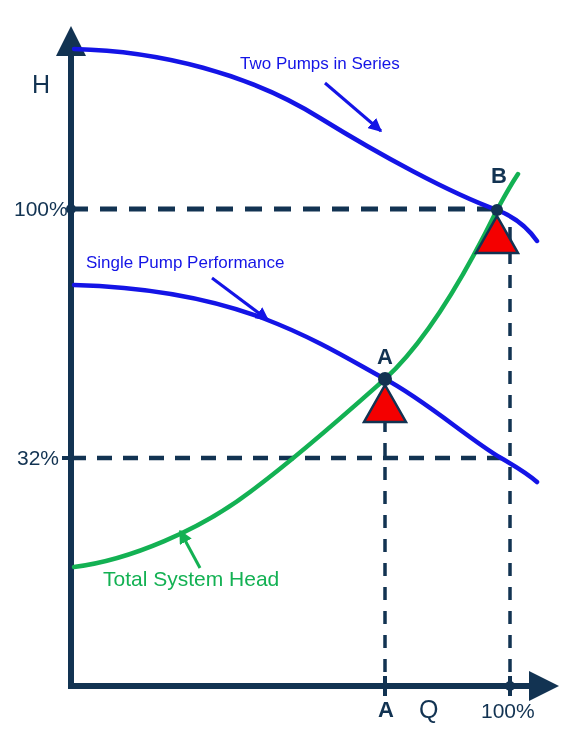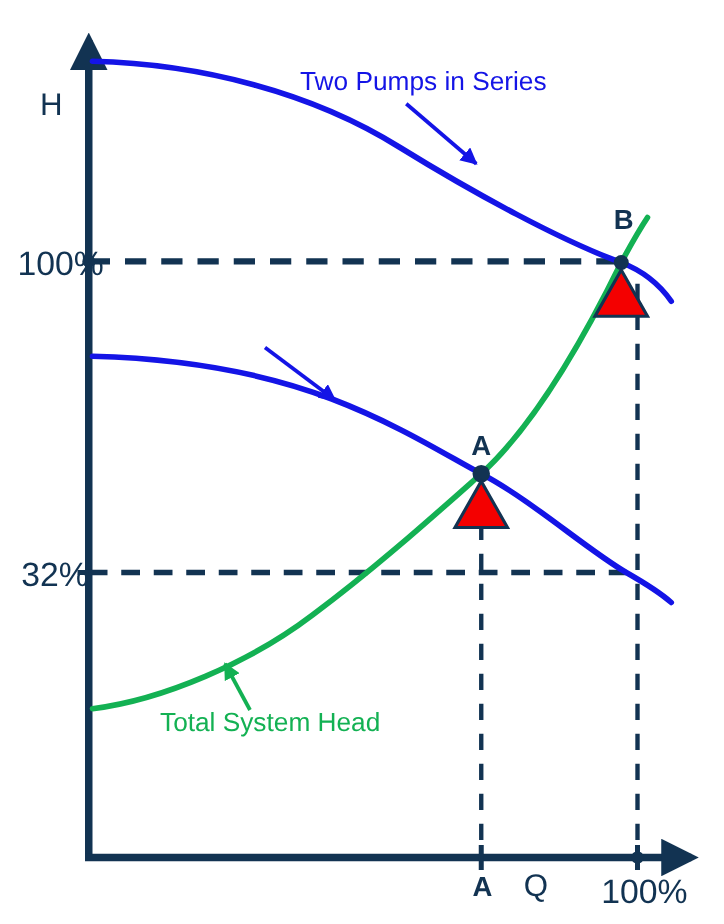--- a/index.html
+++ b/index.html
@@ -25,30 +25,30 @@
   .lbl {
     position: absolute;
     white-space: nowrap;
     line-height: 1;
   }
   .axis-name {
     font-size: 25px;
     color: #123352;
   }
   .tick-label {
-    font-size: 27px;
+    font-size: 21px;
     color: #123352;
   }
   .point-label {
     font-size: 22px;
     font-weight: bold;
     color: #123352;
   }
   .curve-label-blue {
-    font-size: 21px;
+    font-size: 17px;
     color: #1414e6;
   }
   .curve-label-green {
     font-size: 21px;
     color: #13b153;
   }
 </style>
 </head>
 <body>
 
@@ -124,16 +124,17 @@
   <div class="lbl point-label" style="left:378px; top:699px;">A</div>
 
   <div class="lbl tick-label" style="left:481px; top:700px;">100%</div>
 
   <div class="lbl point-label" style="left:377px; top:346px;">A</div>
 
   <div class="lbl point-label" style="left:491px; top:165px;">B</div>
 
   <div class="lbl curve-label-blue" style="left:240px; top:55px;">Two Pumps in Series</div>
 
+  <div class="lbl curve-label-blue" style="left:86px; top:254px;">Single Pump Performance</div>
 
-  <div class="lbl curve-label-green" style="left:128px; top:568px;">Total System Head</div>
+  <div class="lbl curve-label-green" style="left:103px; top:568px;">Total System Head</div>
 
 </div>
 
 </body></html>

